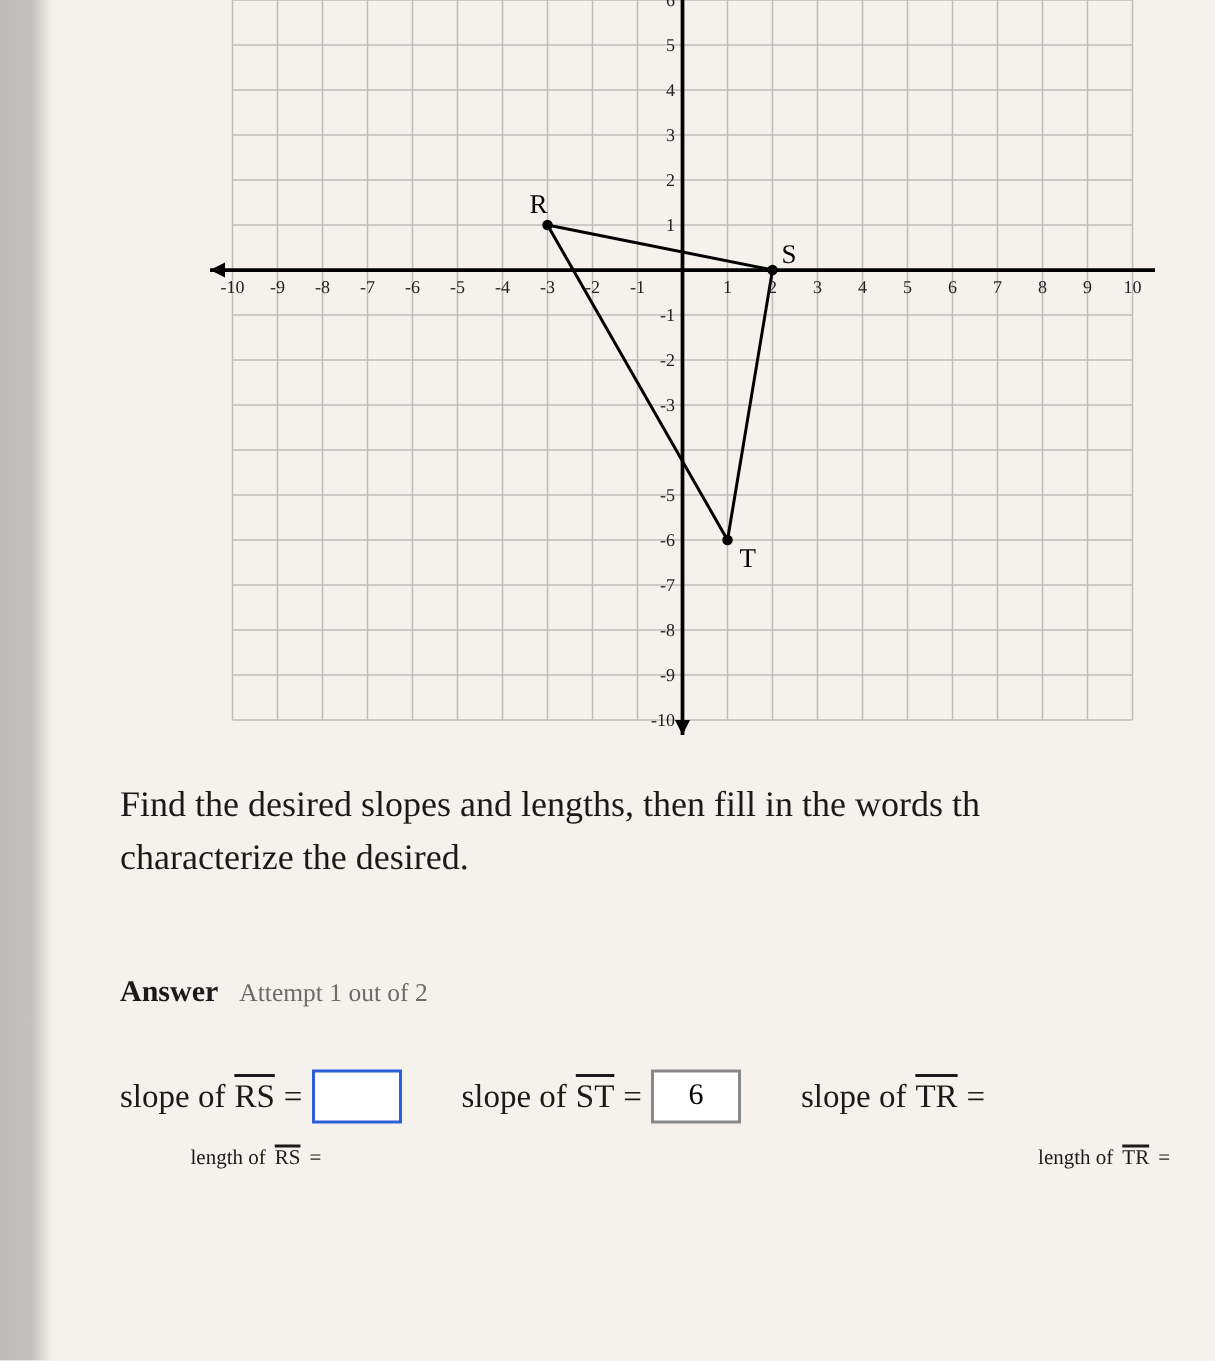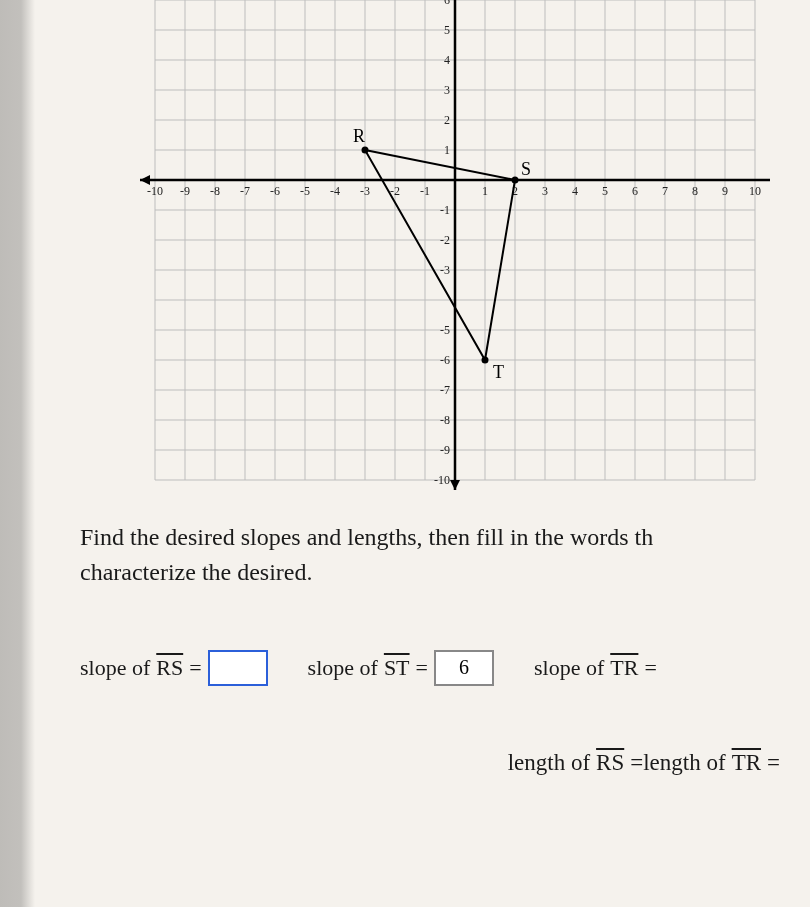--- a/index.html
+++ b/index.html
@@ -44,21 +44,21 @@
   .attempt {
     font-size: 17px;
     color: #6b6b6b;
     margin-left: 10px;
   }
   .slopes-row {
     display: flex;
     gap: 40px;
     align-items: center;
     font-size: 22px;
-    margin-bottom: 64px;
+    margin-bottom: 16px;
     white-space: nowrap;
   }
   .slope-item {
     display: flex;
     align-items: center;
     gap: 6px;
   }
   .overline {
     text-decoration: overline;
     text-decoration-thickness: 1.5px;
@@ -71,24 +71,25 @@
     border: 2px solid #888;
     background: #fff;
     font-family: inherit;
     padding: 2px 4px;
   }
   input.slope-box.active {
     border: 2px solid #2b5fd9;
   }
   .lengths-row {
     display: flex;
-    justify-content: flex-end;
-    font-size: 23px;
+    justify-content: space-between;
+    font-size: 14px;
     white-space: nowrap;
     padding-right: 10px;
+    margin-left: 47px;
   }
   .left-edge {
     position: absolute;
     left: 0;
     top: 0;
     bottom: 0;
     width: 35px;
     background: linear-gradient(to right, #1a1a1a 0%, #2a2a2a 60%, rgba(0,0,0,0) 100%);
     opacity: 0.25;
   }
@@ -203,20 +204,24 @@
     </g>
   </svg>
 </div>
 
 <div class="question">
   <span>Find the desired slopes and lengths, then fill in the words th</span><br>
   <span>characterize the desired.</span>
 </div>
 
 <div class="answer-block">
+  <div class="answer-line">
+    <span class="answer-label">Answer</span>
+    <span class="attempt">Attempt 1 out of 2</span>
+  </div>
 
   <div class="slopes-row">
     <div class="slope-item">
       <span>slope of </span>
         <span class="overline">RS</span>
         <span> = </span>
       <input class="slope-box active" value="" style="">
     </div>
     <div class="slope-item">
       <span>slope of </span>

